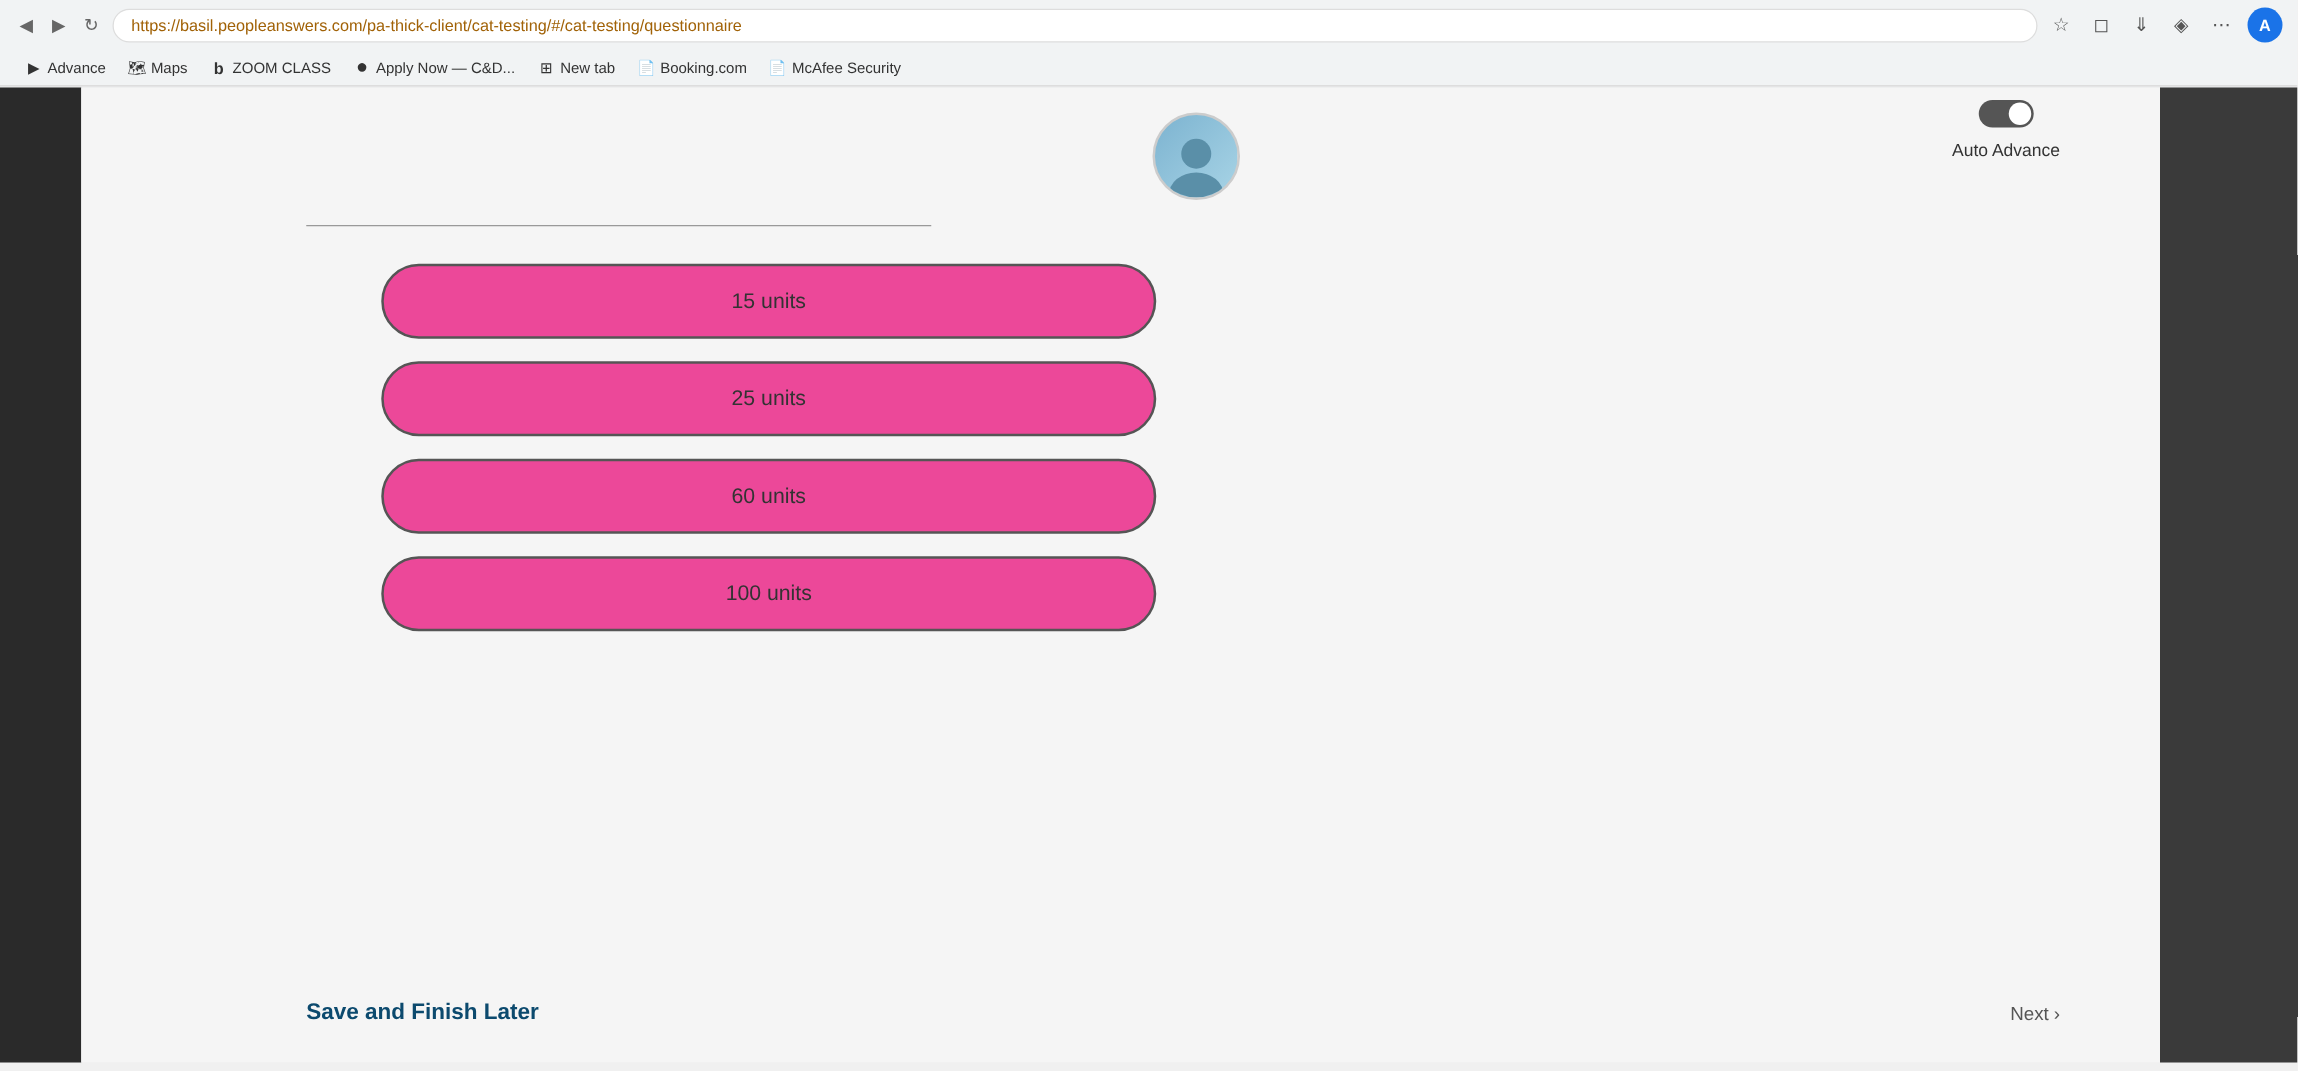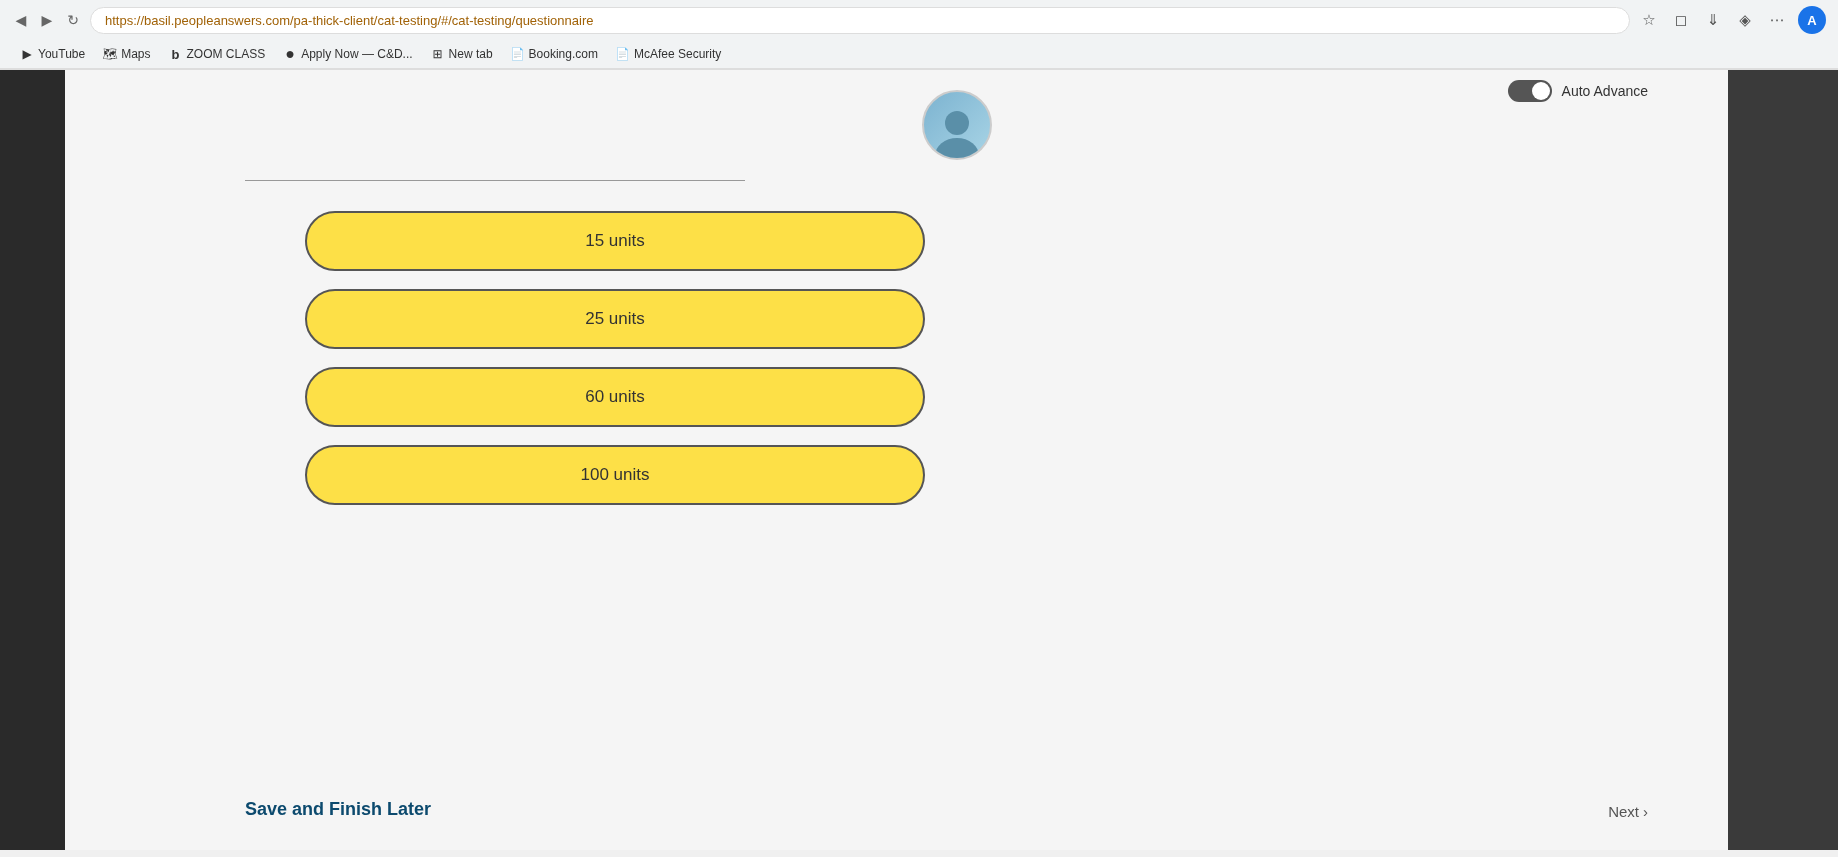--- a/index.html
+++ b/index.html
@@ -142,20 +142,21 @@
     }
 
     
     .top-right-controls {
       position: absolute;
       top: 10px;
       right: 80px;
       display: flex;
       align-items: center;
       gap: 10px;
+      flex-direction: column;
     }
 
     .auto-advance-label {
       font-size: 14px;
       color: #333;
     }
 
     .toggle-switch {
       width: 44px;
       height: 22px;
@@ -222,21 +223,21 @@
       margin-left: 60px;
     }
 
     .answer-option {
       border: 2px solid #555;
       border-radius: 30px;
       padding: 18px 30px;
       text-align: center;
       font-size: 17px;
       color: #333;
-      background: #fde047;
+      background: #ec4899;
       cursor: pointer;
       transition: background 0.2s;
     }
 
     
     .bottom-controls {
       position: absolute;
       bottom: 30px;
       right: 80px;
       display: flex;
@@ -293,21 +294,21 @@
       <span class="browser-icon-btn">⇓</span>
       <span class="browser-icon-btn">◈</span>
       <span class="browser-icon-btn">⋯</span>
       <span class="profile-icon">A</span>
     </div>
   </div>
 
   <div class="bookmarks-bar">
     <div class="bookmark-item">
       <span class="bookmark-icon">▶</span>
-      <span>YouTube</span>
+      <span>Advance</span>
     </div>
     <div class="bookmark-item">
       <span class="bookmark-icon">🗺</span>
       <span>Maps</span>
     </div>
     <div class="bookmark-item">
       <span class="bookmark-icon" style="font-weight:bold;font-size:13px;">b</span>
       <span>ZOOM CLASS</span>
     </div>
     <div class="bookmark-item">

